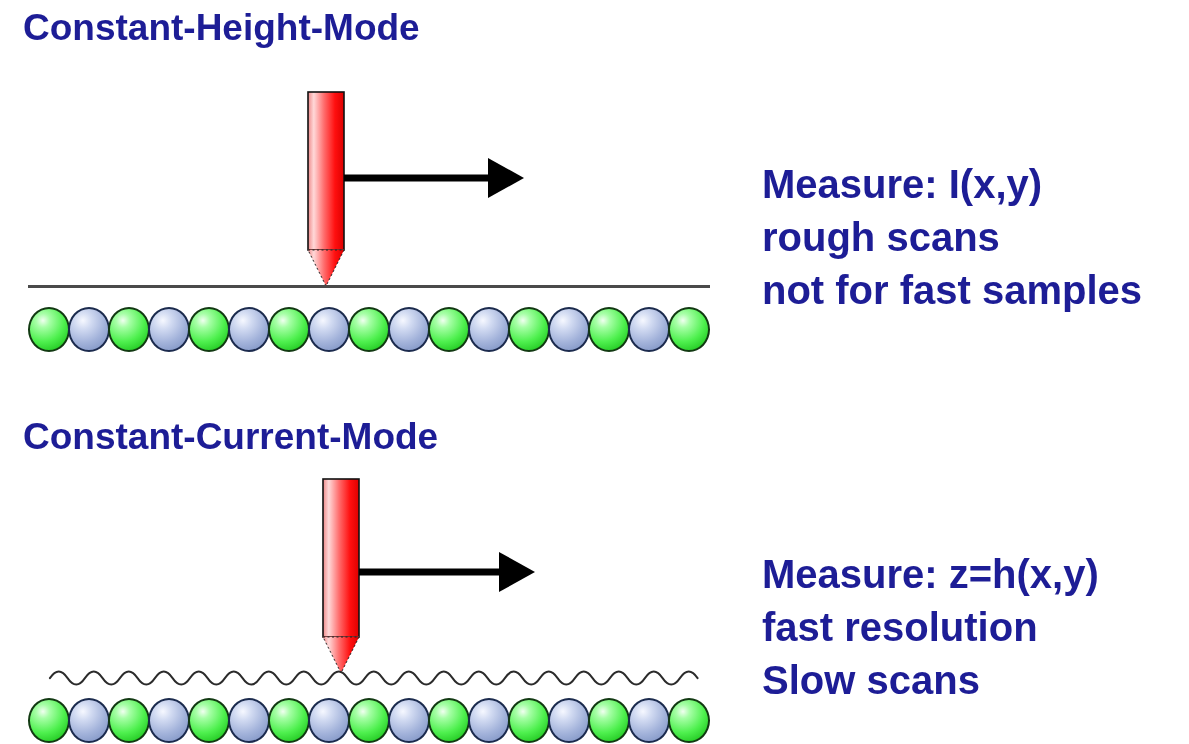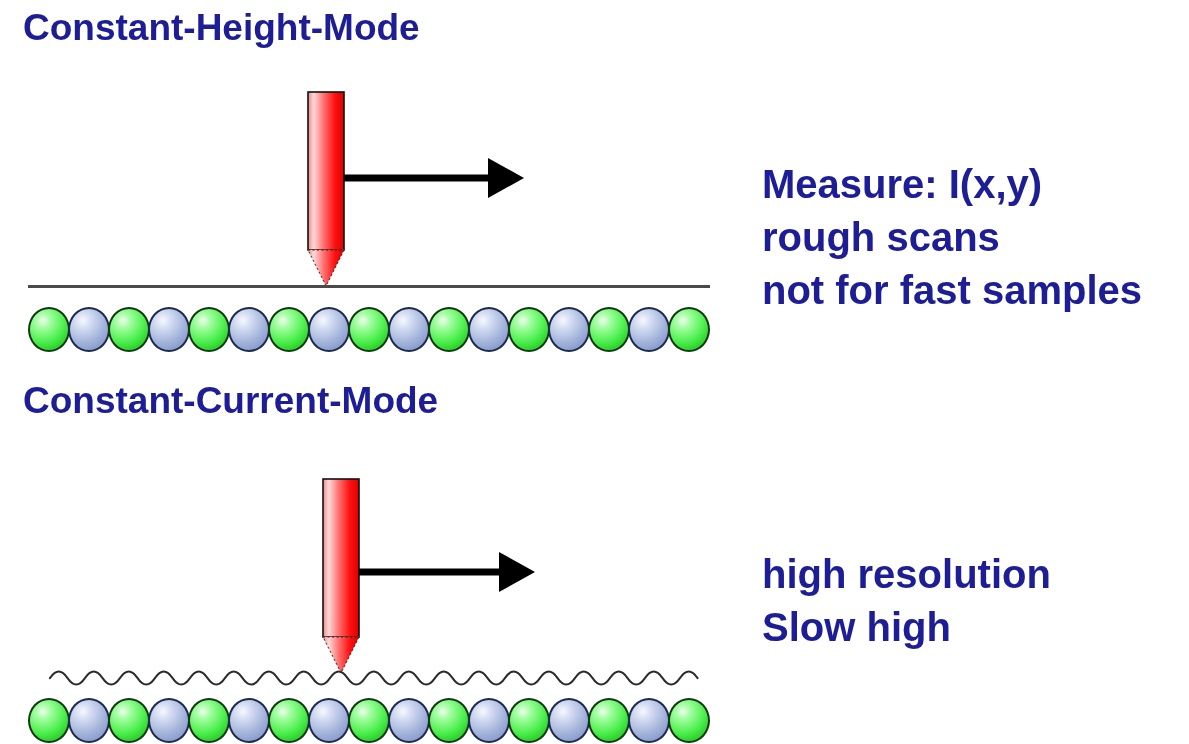--- a/index.html
+++ b/index.html
@@ -84,21 +84,21 @@
       <div class="sphere blue"></div>
       <div class="sphere green"></div>
     </div>
 
   <div class="notes" style="top:158px;">
     <div>Measure: I(x,y)</div>
     <div>rough scans</div>
     <div>not for fast samples</div>
   </div>
 
-  <div class="section-title" style="top:379px;">Constant-Current-Mode</div>
+  <div class="section-title" style="top:415px;">Constant-Current-Mode</div>
 
   <svg class="abs" style="left:321px;top:477px;" width="40" height="198" viewBox="0 0 40 198">
     <rect x="2" y="2" width="36" height="158" fill="url(#tipGradient)" stroke="#111" stroke-width="1.6"></rect>
     <line x1="2" y1="160" x2="38" y2="160" stroke="#b05050" stroke-width="1"></line>
     <polygon points="2,160 38,160 20,196" fill="url(#tipGradient)" stroke="#222" stroke-width="1" stroke-dasharray="2 2.5"></polygon>
   </svg>
 
   <svg class="abs" style="left:359px;top:550px;" width="182" height="44" viewBox="0 0 182 44">
     <rect x="0" y="18.5" width="142" height="7" fill="#000"></rect>
     <polygon points="140,2 140,42 176,22" fill="#000"></polygon>
@@ -122,17 +122,18 @@
       <div class="sphere green"></div>
       <div class="sphere blue"></div>
       <div class="sphere green"></div>
       <div class="sphere blue"></div>
       <div class="sphere green"></div>
       <div class="sphere blue"></div>
       <div class="sphere green"></div>
     </div>
 
   <div class="notes" style="top:548px;">
-    <div>high resolution</div>
-    <div>Slow high</div>
+    <div>Measure: z=h(x,y)</div>
+    <div>fast resolution</div>
+    <div>Slow scans</div>
   </div>
 
 </div>
 
 </body></html>

